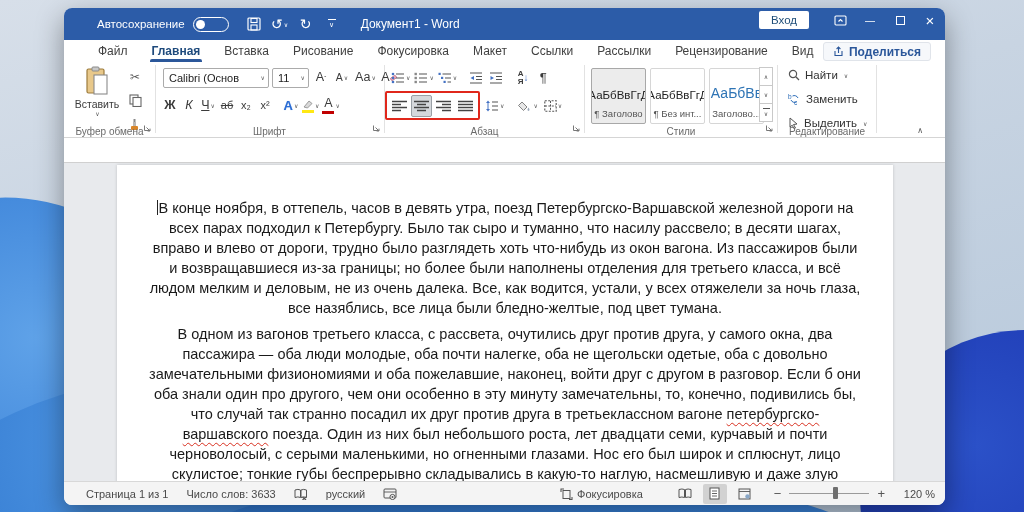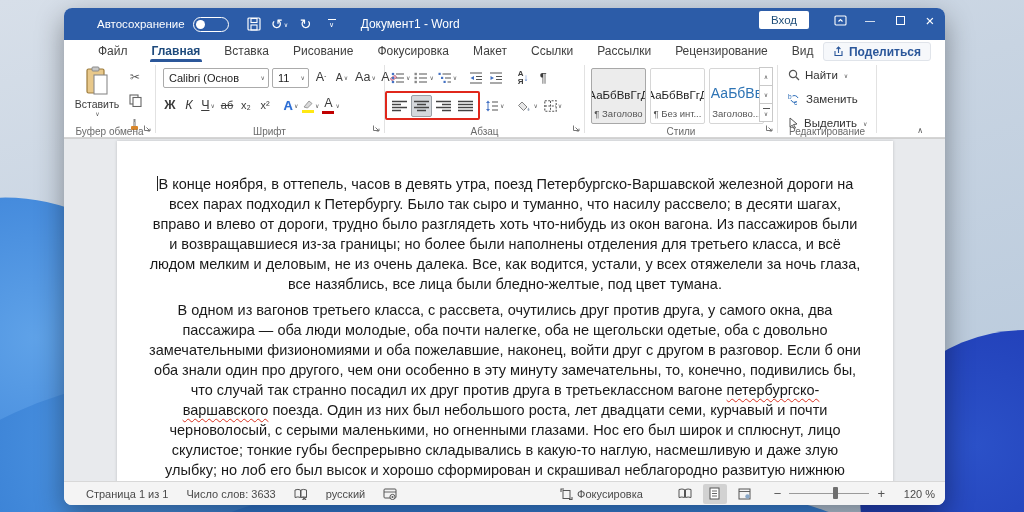--- a/index.html
+++ b/index.html
@@ -123,21 +123,21 @@
   .more-ic { display:flex; flex-direction:column; align-items:center; }
   .more-ic .bar { width:7px; height:1px; background:#555; margin-bottom:1px; }
 
   
   .edit-row { position:absolute; left:10px; display:flex; align-items:center;
     gap:5px; font-size:11.5px; color:#333; white-space:nowrap; }
   .collapse { position:absolute; right:22px; bottom:2px; font-size:8px; color:#555; }
 
   
   .docarea { flex:1; background:#e8eaed; position:relative; overflow:hidden;
-    border-top:1px solid #d0d0d0; }
+    border-top:1px solid #d0d0d0;margin-top:24px; }
   .page { position:absolute; left:53px; top:2px; width:776px; height:360px;
     background:#fff; box-shadow:0 0 3px rgba(0,0,0,.18); }
   .pagetext { width:714px; margin:0 auto; padding-top:33px; font-size:14.5px;
     line-height:20px; color:#1a1a1a; text-align:center; }
   .pagetext p + p { margin-top:6px; }
   .caret { display:inline-block; width:1px; height:15px; background:#222;
     vertical-align:-2px; margin-right:1px; }
   .misspell { text-decoration:underline wavy #d83020 1px; text-underline-offset:3px; }
 
   

